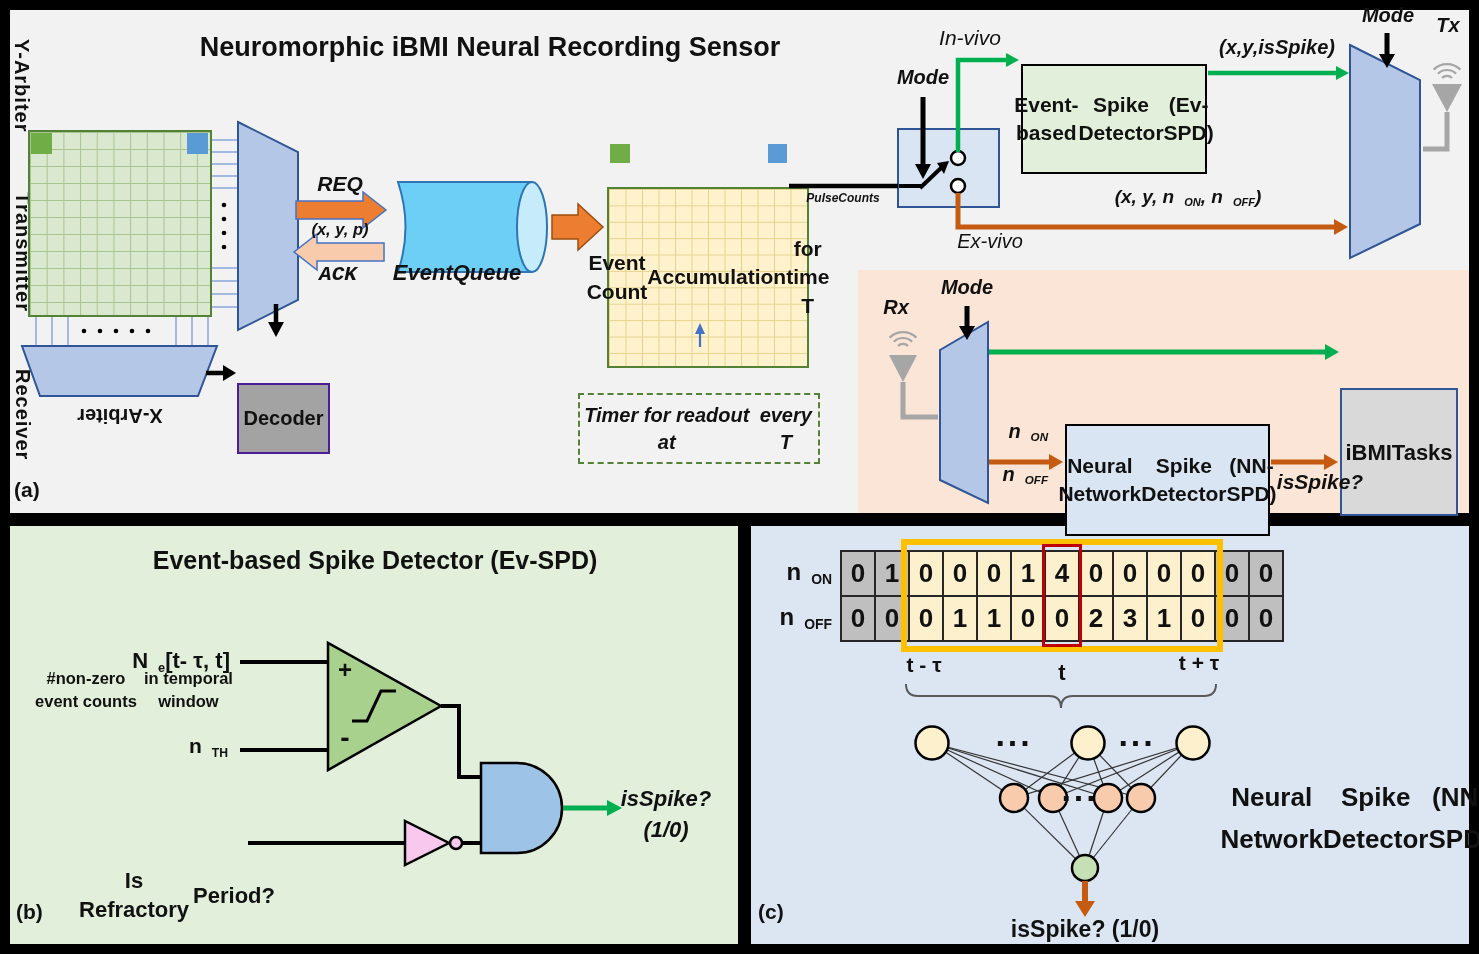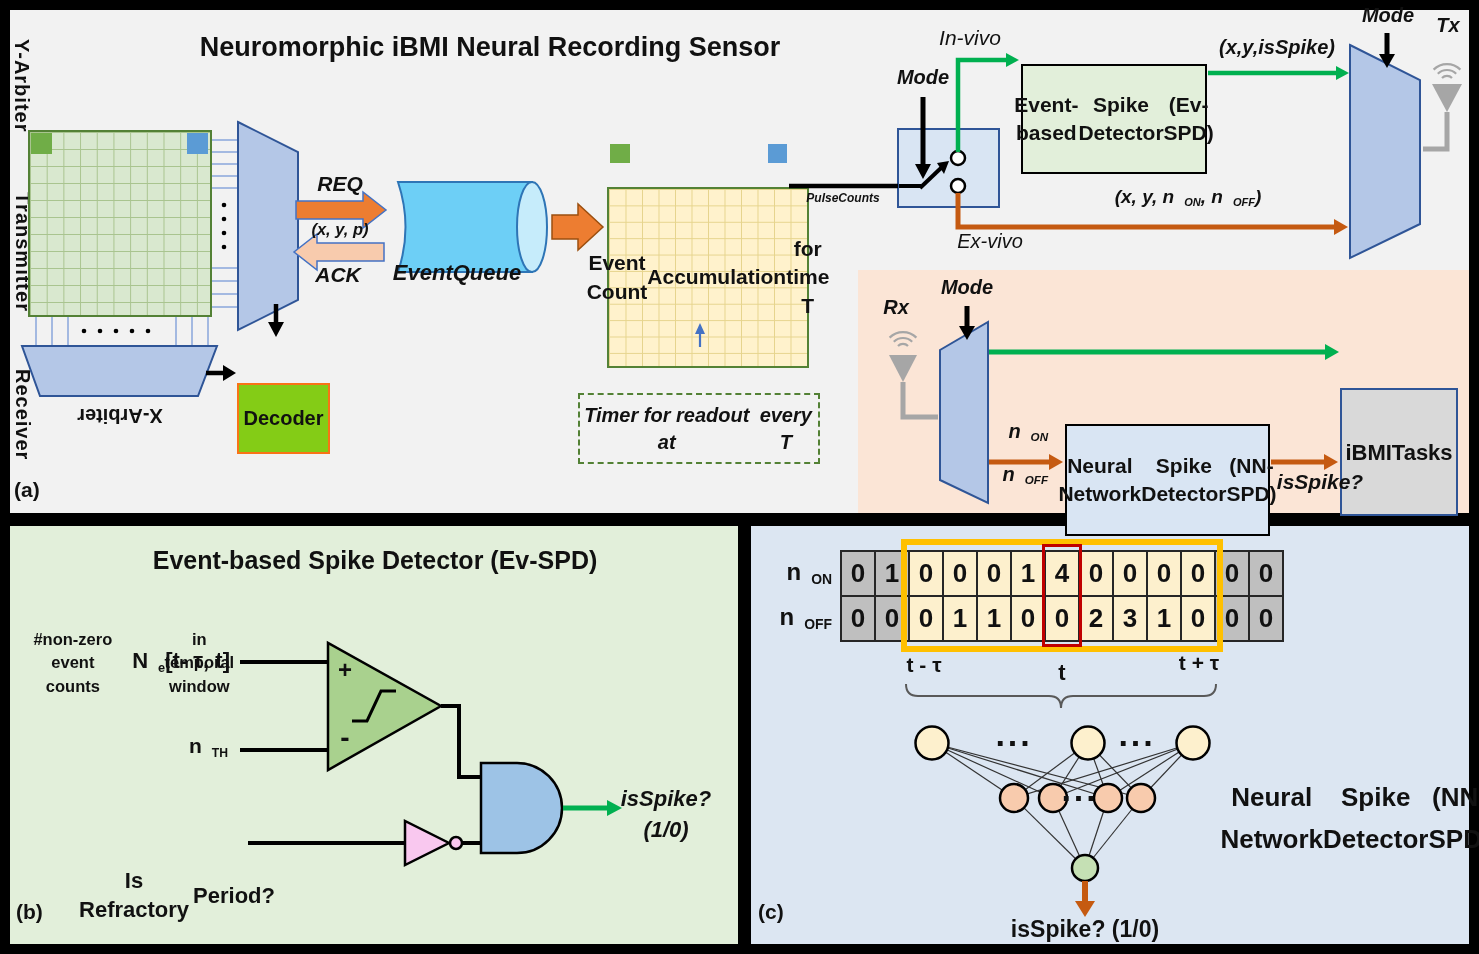--- a/index.html
+++ b/index.html
@@ -38,27 +38,27 @@
 
     <div class="abs gridA" style="left:28px;top:130px;width:184px;height:187px;"></div>
     <div class="abs" style="left:31px;top:133px;width:21px;height:21px;background:#70ad47;z-index:2;"></div>
     <div class="abs" style="left:187px;top:133px;width:21px;height:21px;background:#5b9bd5;z-index:2;"></div>
 
     <div class="vtext" style="left:246px;top:140px;width:42px;height:172px;font-size:20px;letter-spacing:1px;">Y-Arbiter</div>
     <div class="box" style="left:40px;top:350px;width:160px;height:40px;transform:rotate(180deg);font-size:20px;background:transparent;z-index:6;">
       <div>X-Arbiter</div>
     </div>
 
-    <div class="box" style="left:237px;top:337px;width:93px;height:71px;background:#84cc16;border:2px solid #f97316;font-size:20px;">
+    <div class="box" style="left:237px;top:337px;width:93px;height:71px;background:#a3a3a3;border:2px solid #4c1d95;font-size:20px;">
       <div>Decoder</div>
     </div>
 
     <div class="lbl it" style="left:296px;top:172px;width:88px;font-size:21px;">REQ</div>
     <div class="lbl it" style="left:294px;top:220px;width:92px;font-size:16.5px;">(x, y, p)</div>
-    <div class="lbl it" style="left:294px;top:263px;width:88px;font-size:21px;">ACK</div>
+    <div class="lbl it" style="left:294px;top:263px;width:88px;font-size:21px;font-family:Liberation Mono, monospace;">ACK</div>
 
     <div class="box it" style="left:398px;top:190px;width:118px;height:72px;font-size:22px;background:transparent;z-index:6;line-height:1.5;">
       <div>Event</div>
       <div>Queue</div>
     </div>
 
     <div class="box gridY" style="left:607px;top:141px;width:202px;height:181px;font-size:21px;line-height:1.35;">
       <div>Event Count</div>
       <div>Accumulation</div>
       <div>for time T</div>
@@ -118,21 +118,21 @@
     <div class="box" style="left:1340px;top:342px;width:118px;height:128px;background:#d9d9d9;border:2.5px solid #2f5597;font-size:22px;line-height:1.5;">
       <div>iBMI</div>
       <div>Tasks</div>
     </div>
 
     <div class="lbl" style="left:14px;top:478px;width:50px;text-align:left;font-size:21px;">(a)</div>
   </div>
 
   <div class="layer">
     <div class="lbl" style="left:45px;top:546px;width:660px;font-size:25px;">Event-based Spike Detector (Ev-SPD)</div>
-    <div class="box" style="left:30px;top:594px;width:205px;height:46px;font-size:16.5px;background:transparent;z-index:6;line-height:1.4;gap:48px;">
+    <div class="box" style="left:30px;top:621px;width:205px;height:46px;font-size:16.5px;background:transparent;z-index:6;line-height:1.4;">
       <div>#non-zero event counts</div>
       <div>in temporal window</div>
     </div>
     <div class="lbl" style="left:90px;top:648px;width:140px;font-size:22px;text-align:right;">
       <span>N</span><span class="sub">e</span><span>[t- τ, t]</span>
     </div>
     <div class="lbl" style="left:150px;top:734px;width:78px;font-size:21px;text-align:right;">
       <span>n</span><span class="sub">TH</span>
     </div>
     <div class="lbl" style="left:332px;top:656px;width:26px;font-size:24px;">+</div>

